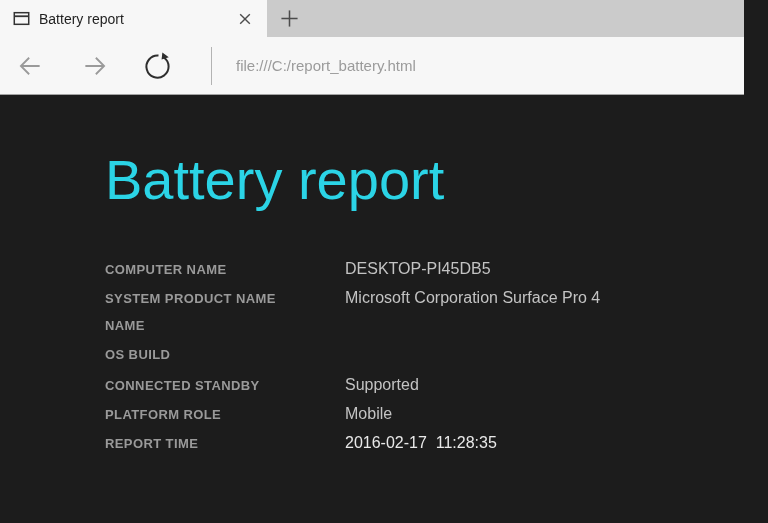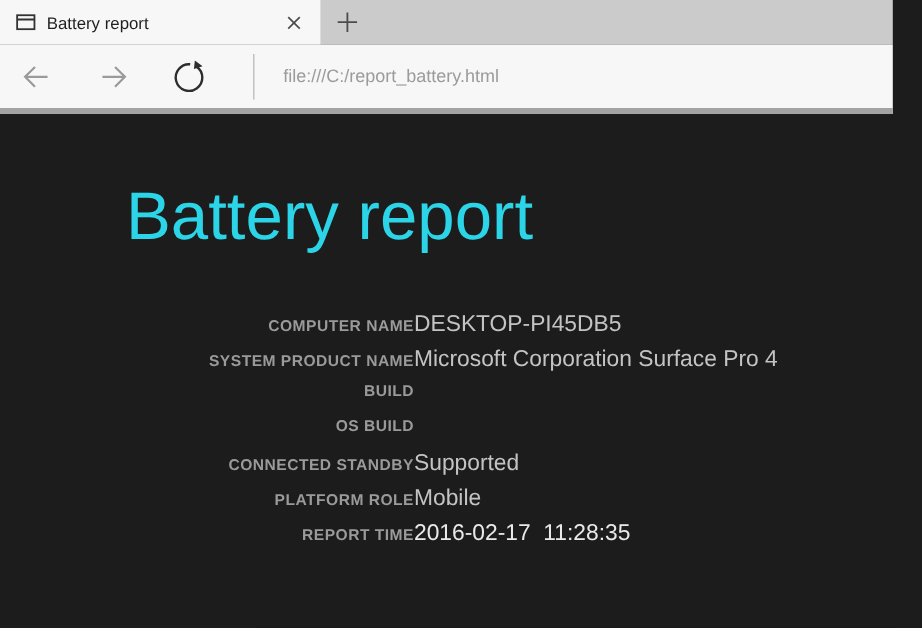--- a/index.html
+++ b/index.html
@@ -33,21 +33,21 @@
     display: flex; align-items: center; justify-content: center;
     background: transparent; border: none; padding: 0; cursor: default;
   }
   .tab-close { width: 28px; height: 28px; }
   .newtab-btn { width: 36px; height: 37px; margin-left: 4px; }
 
   
   .toolbar {
     height: 58px; flex: 0 0 58px;
     background: var(--chrome-background, #f7f7f7);
-    border-bottom: 5px solid #a3a3a3;
+    border-bottom: 1px solid #a3a3a3;
     display: flex; align-items: center;
     padding-left: 12px;
   }
   .nav-btn { width: 36px; height: 36px; }
   .btn-back    { margin-right: 29px; }
   .btn-forward { margin-right: 26px; }
   .toolbar-divider {
     width: 1px; height: 38px; background: #b3b3b3;
     margin-left: 36px; flex: 0 0 1px;
   }
@@ -70,24 +70,23 @@
     font-size: 56px; font-weight: 300; line-height: 1.15;
     color: var(--accent-heading, #2bd4e6);
     letter-spacing: 0;
   }
   .report-table { margin-top: 48px; }
   .report-row { display: flex; align-items: baseline; height: 29px; }
   .row-label {
     width: 240px; flex: 0 0 240px;
     font-size: 13px; font-weight: bold; letter-spacing: 0.4px;
     color: var(--label-text, #9a9a9a);
-    text-align: right;
   }
   .row-value {
-    font-size: 19px;
+    font-size: 16px;
     color: var(--value-text, #c3c3c3);
     white-space: pre-wrap;
   }
   .report-row.emph .row-value {
     font-weight: normal;
     color: var(--emphasis-text, #e9e9e9);
   }
 </style>
 </head>
 <body>
@@ -147,21 +146,21 @@
     <div class="report-table">
       <div class="report-row">
         <span class="row-label">COMPUTER NAME</span>
         <span class="row-value">DESKTOP-PI45DB5</span>
       </div>
       <div class="report-row">
         <span class="row-label">SYSTEM PRODUCT NAME</span>
         <span class="row-value">Microsoft Corporation Surface Pro 4</span>
       </div>
       <div class="report-row">
-        <span class="row-label">BUILD</span>
+        <span class="row-label">NAME</span>
       </div>
       <div class="report-row">
         <span class="row-label">OS BUILD</span>
       </div>
       <div class="report-row">
         <span class="row-label">CONNECTED STANDBY</span>
         <span class="row-value">Supported</span>
       </div>
       <div class="report-row">
         <span class="row-label">PLATFORM ROLE</span>

